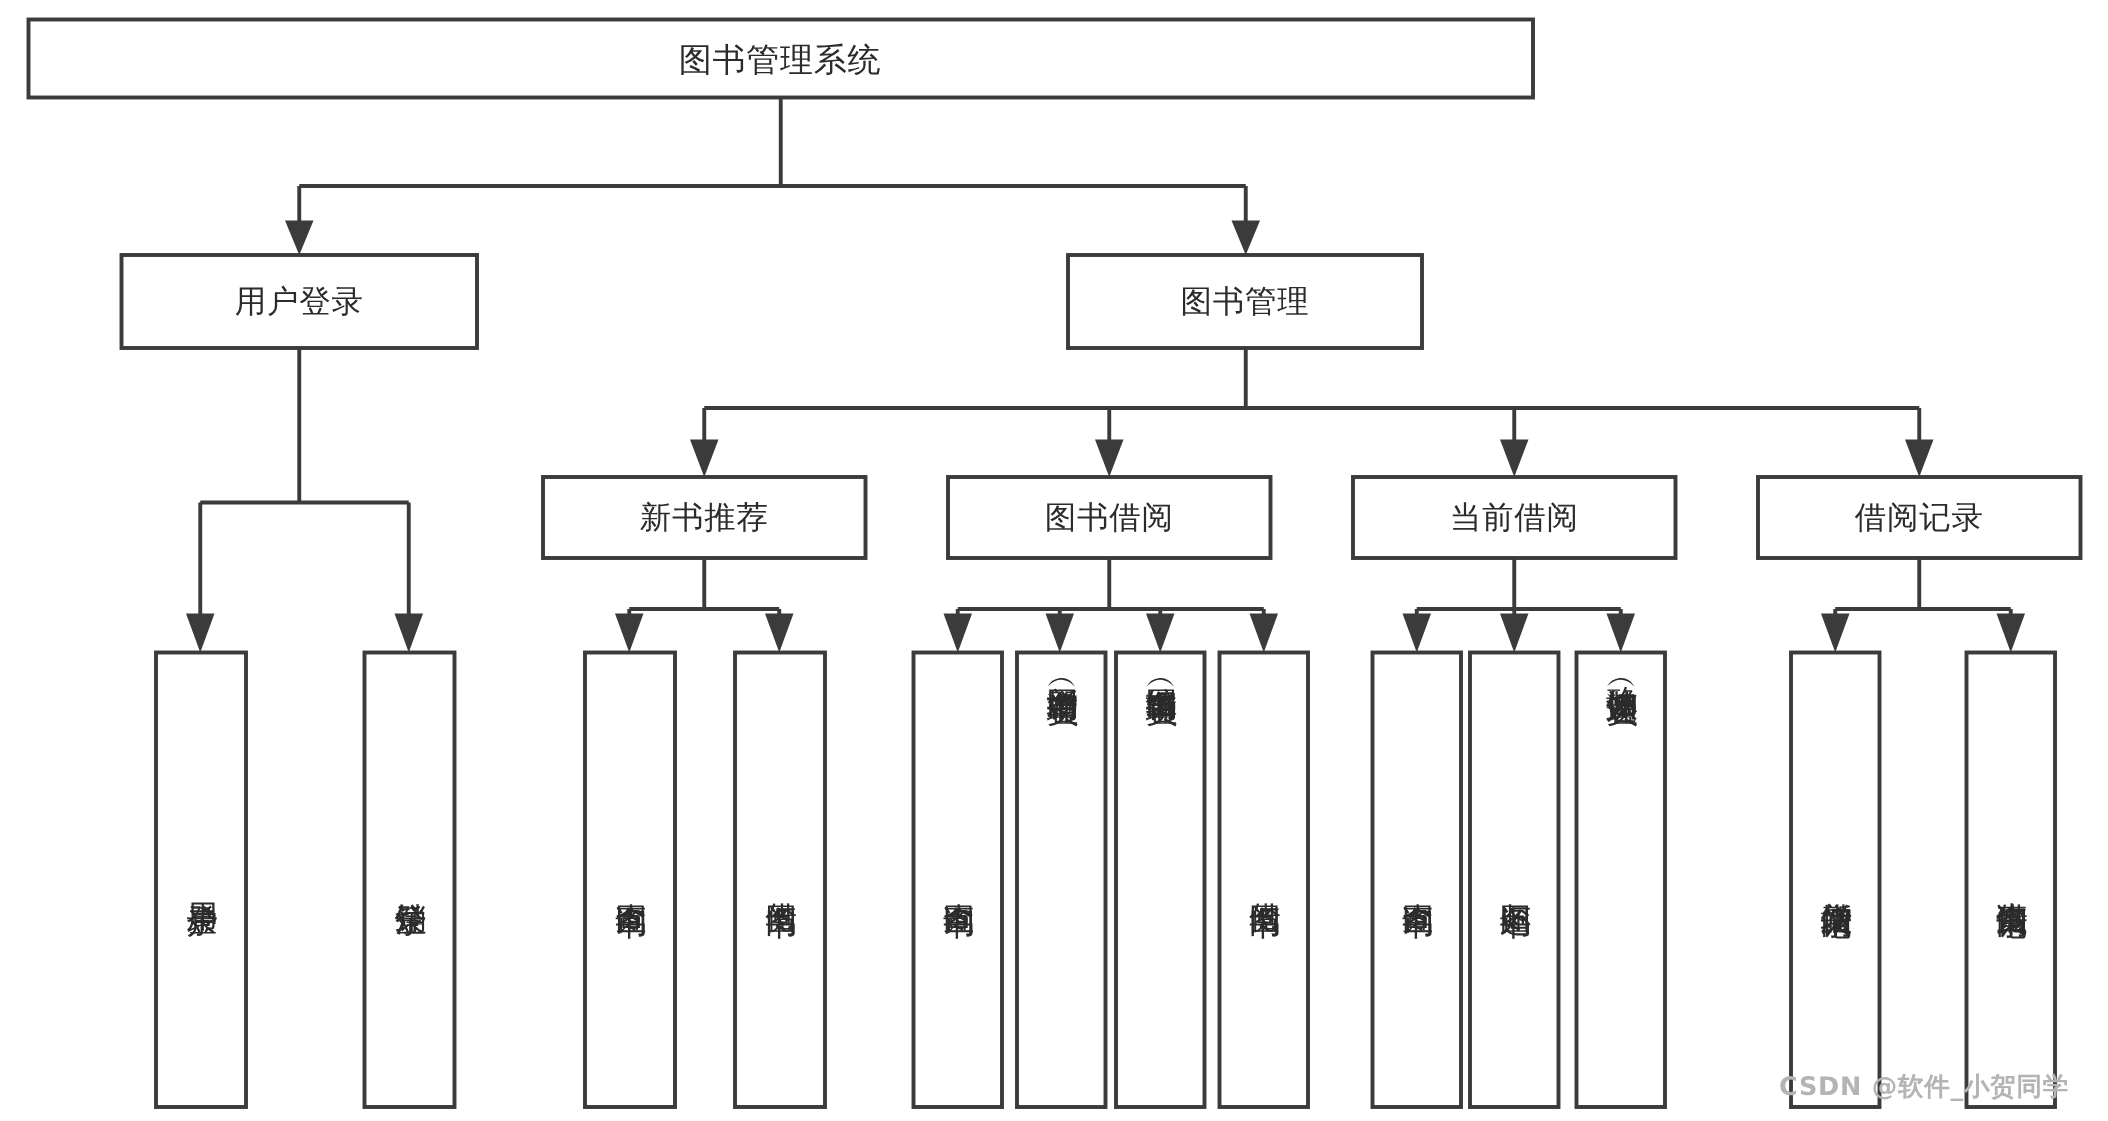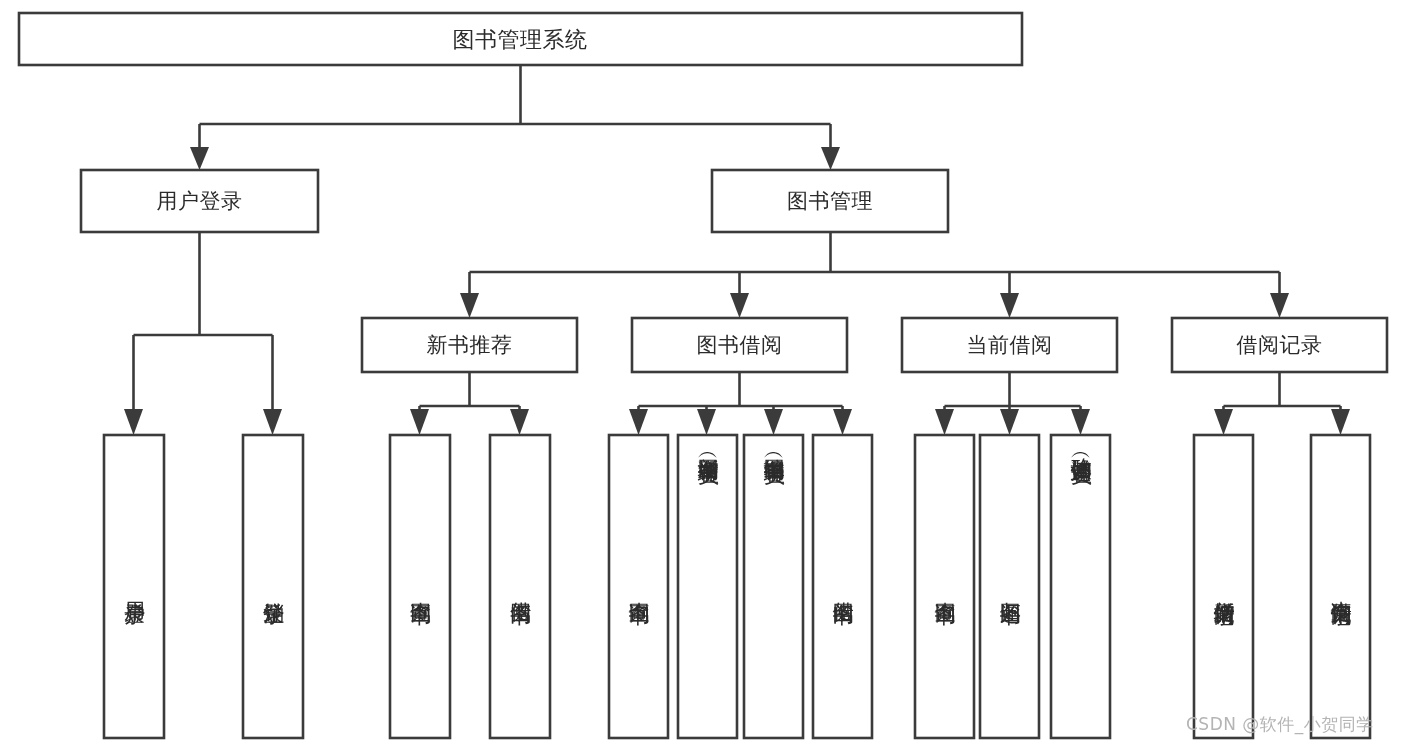--- a/index.html
+++ b/index.html
@@ -75,20 +75,21 @@
   }
   .watermark {
     position: absolute;
     left: 1186px;
     top: 713px;
     font-family: "DejaVu Sans", "Liberation Sans", sans-serif;
     font-size: 17px;
     color: #b4b4b4;
     white-space: nowrap;
     letter-spacing: 0.5px;
+    font-weight: bold;
   }
 </style>
 </head>
 <body>
 
 <div id="diagram-root">
 
   <svg id="diagram-svg" viewBox="0 0 1405 747">
 
     <rect class="node-box" x="19" y="13" width="1003" height="52" rx="0"></rect>

